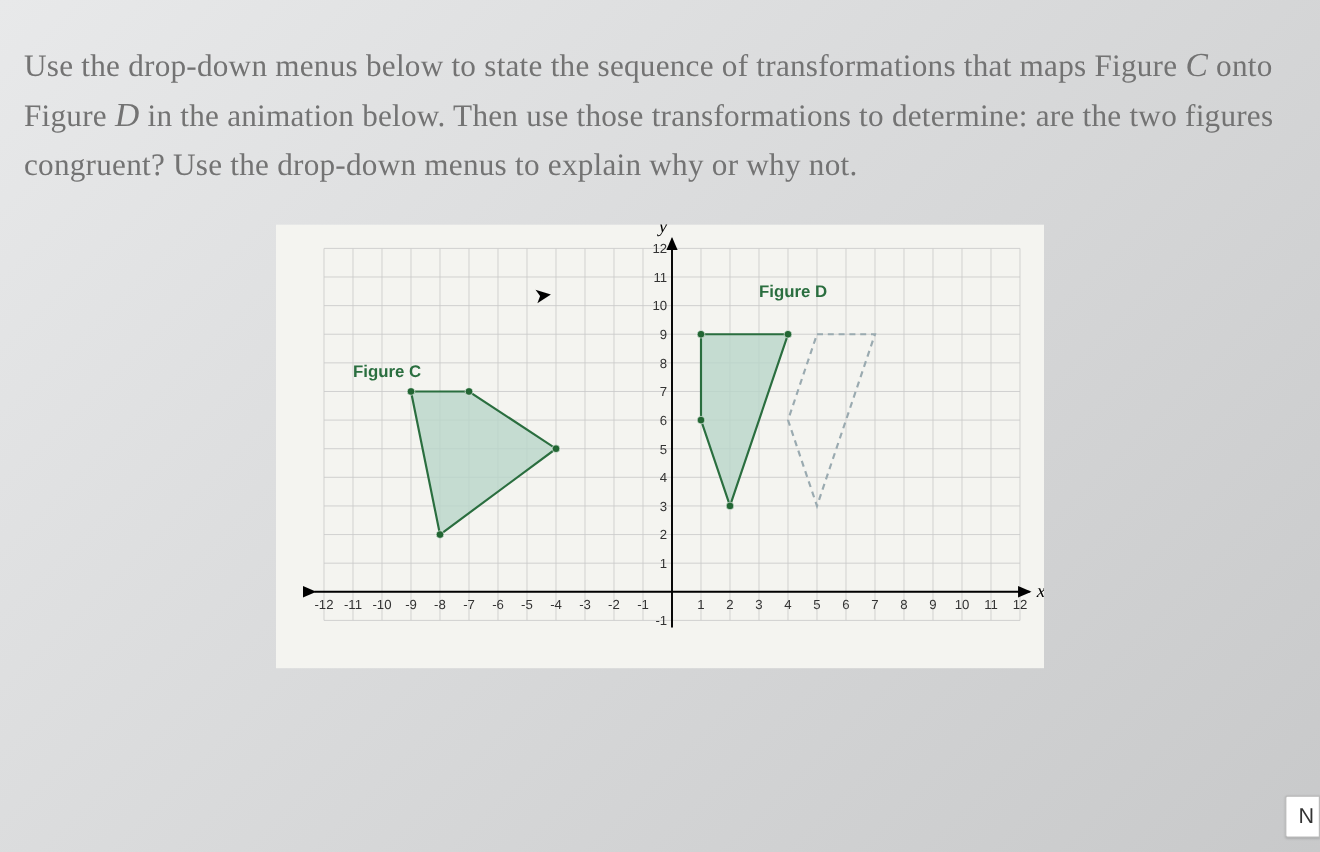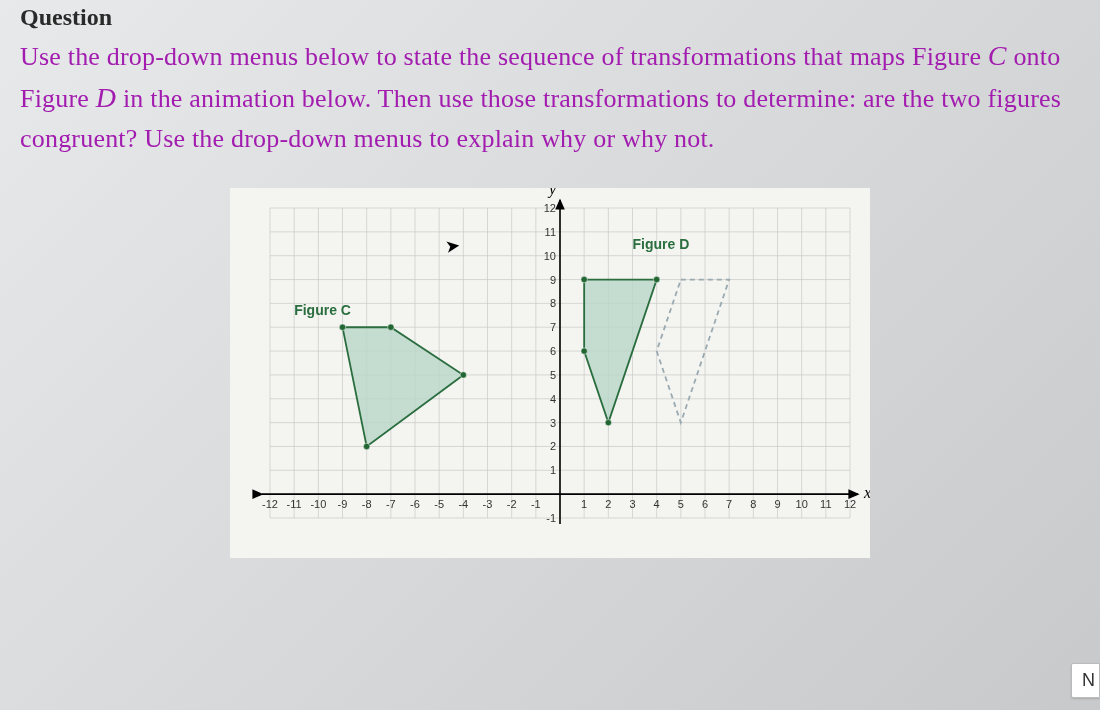--- a/index.html
+++ b/index.html
@@ -15,24 +15,24 @@
     .page {
       padding: 0 20px;
     }
     .question-label {
       font-weight: bold;
       font-size: 24px;
       margin-top: 4px;
       color: #2a2a2a;
     }
     .prompt {
-      margin-top: 4px;
+      margin-top: 34px;
       font-size: 26px;
       line-height: 1.5;
-      color: #a21caf;
+      color: #737373;
       letter-spacing: 0.2px;
     }
     .prompt .math-italic {
       font-style: italic;
       font-family: 'Times New Roman', serif;
       font-size: 28px;
     }
     .cursor {
       position: absolute;
       left: 445px;
@@ -76,21 +76,20 @@
       font-size: 18px;
       color: #333;
       border-radius: 2px 0 0 2px;
       box-shadow: 0 1px 2px rgba(0,0,0,0.15);
     }
   </style>
 </head>
 <body>
 
 <div class="page">
-  <div class="question-label">Question</div>
 
   <p class="prompt">
     <span>Use the drop-down menus below to state the sequence of transformations that maps Figure </span>
     <span class="math-italic">C</span>
     <span> onto Figure </span>
     <span class="math-italic">D</span>
     <span> in the animation below. Then use those transformations to determine: are the two figures congruent? Use the drop-down menus to explain why or why not.</span>
   </p>
 
   <span class="cursor">➤</span>

